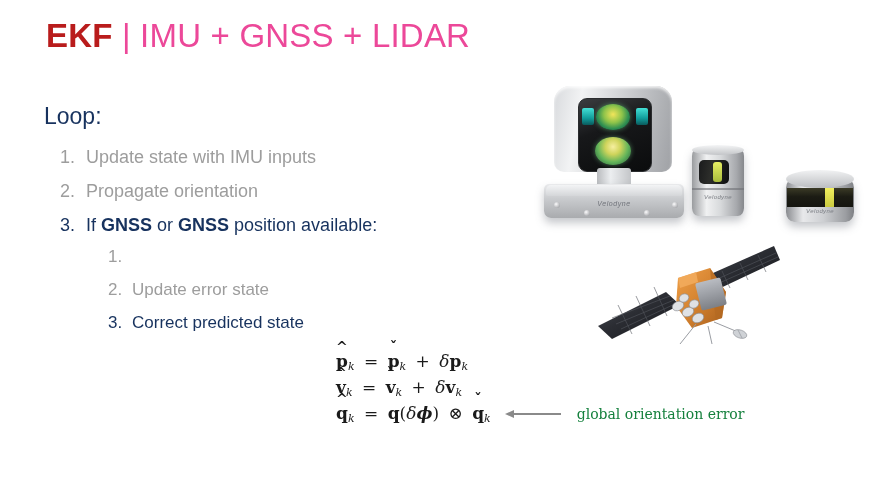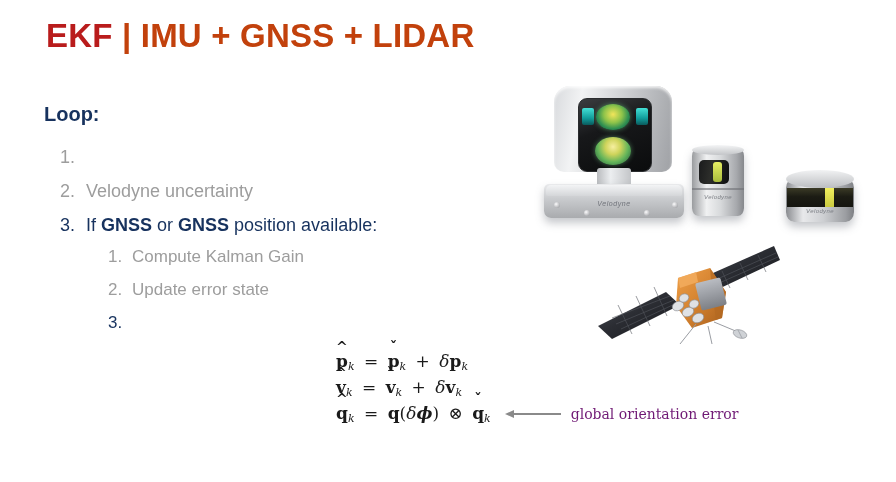--- a/index.html
+++ b/index.html
@@ -23,31 +23,31 @@
     font-size: 33px;
     line-height: 44px;
     letter-spacing: 0.2px;
     white-space: nowrap;
   }
   .slide-title .t-strong {
     font-weight: bold;
     color: #b91c1c;
   }
   .slide-title .t-rest {
-    font-weight: bold;
-    color: #c2410c;
+    font-weight: normal;
+    color: #ec4899;
   }
 
   
   .loop-heading {
     position: absolute;
     left: 44px;
     top: 103px;
-    font-size: 20px;
-    font-weight: bold;
+    font-size: 23px;
+    font-weight: normal;
     color: #17325e;
   }
 
   
   .outer-list {
     position: absolute;
     left: 60px;
     top: 140px;
     width: 430px;
   }
@@ -162,23 +162,23 @@
     top: 0.5px;
     width: 0;
     height: 0;
     border-top: 4.5px solid transparent;
     border-bottom: 4.5px solid transparent;
     border-right: 9px solid #8a8a8a;
   }
   .annot-text {
     font-family: "DejaVu Serif", "Liberation Serif", serif;
     font-size: 14px;
-    color: #701a75;
+    color: #15803d;
     white-space: nowrap;
-    margin-left: 10px;
+    margin-left: 16px;
   }
 
   
   .art { position: absolute; }
 
   
   .lidar-big { left: 540px; top: 84px; width: 150px; height: 150px; }
   .lb-base {
     position: absolute;
     left: 4px; top: 100px;
@@ -364,48 +364,49 @@
 <div class="slide-title">
   <span class="t-strong">EKF</span><span class="t-rest"> | IMU + GNSS + LIDAR</span>
 </div>
 
 <div class="loop-heading">Loop:</div>
 
 <div class="outer-list">
 
   <div class="olist-item">
     <span class="olist-num dim">1.</span>
+    <span class="dim">Update state with IMU inputs</span>
   </div>
 
   <div class="olist-item">
     <span class="olist-num dim">2.</span>
-    <span class="dim">Velodyne uncertainty</span>
+    <span class="dim">Propagate orientation</span>
   </div>
 
   <div class="olist-item">
     <span class="olist-num hot">3.</span>
     <span class="hot nowrap"><span>If </span><b>GNSS</b><span> or </span><b>GNSS</b><span> position available:</span></span>
   </div>
 
 </div>
 
 <div class="inner-list">
 
   <div class="ilist-item">
     <span class="ilist-num dim">1.</span>
-    <span class="dim">Compute Kalman Gain</span>
   </div>
 
   <div class="ilist-item">
     <span class="ilist-num dim">2.</span>
     <span class="dim">Update error state</span>
   </div>
 
   <div class="ilist-item">
     <span class="ilist-num hot">3.</span>
+    <span class="hot">Correct predicted state</span>
   </div>
 
 </div>
 
 <div class="equations">
 
   <div class="eq-row">
     <span class="eq-body">
       <span class="acc vec"><span class="mark">^</span><span>p</span></span><span class="sub">k</span>
       <span class="op">=</span>

